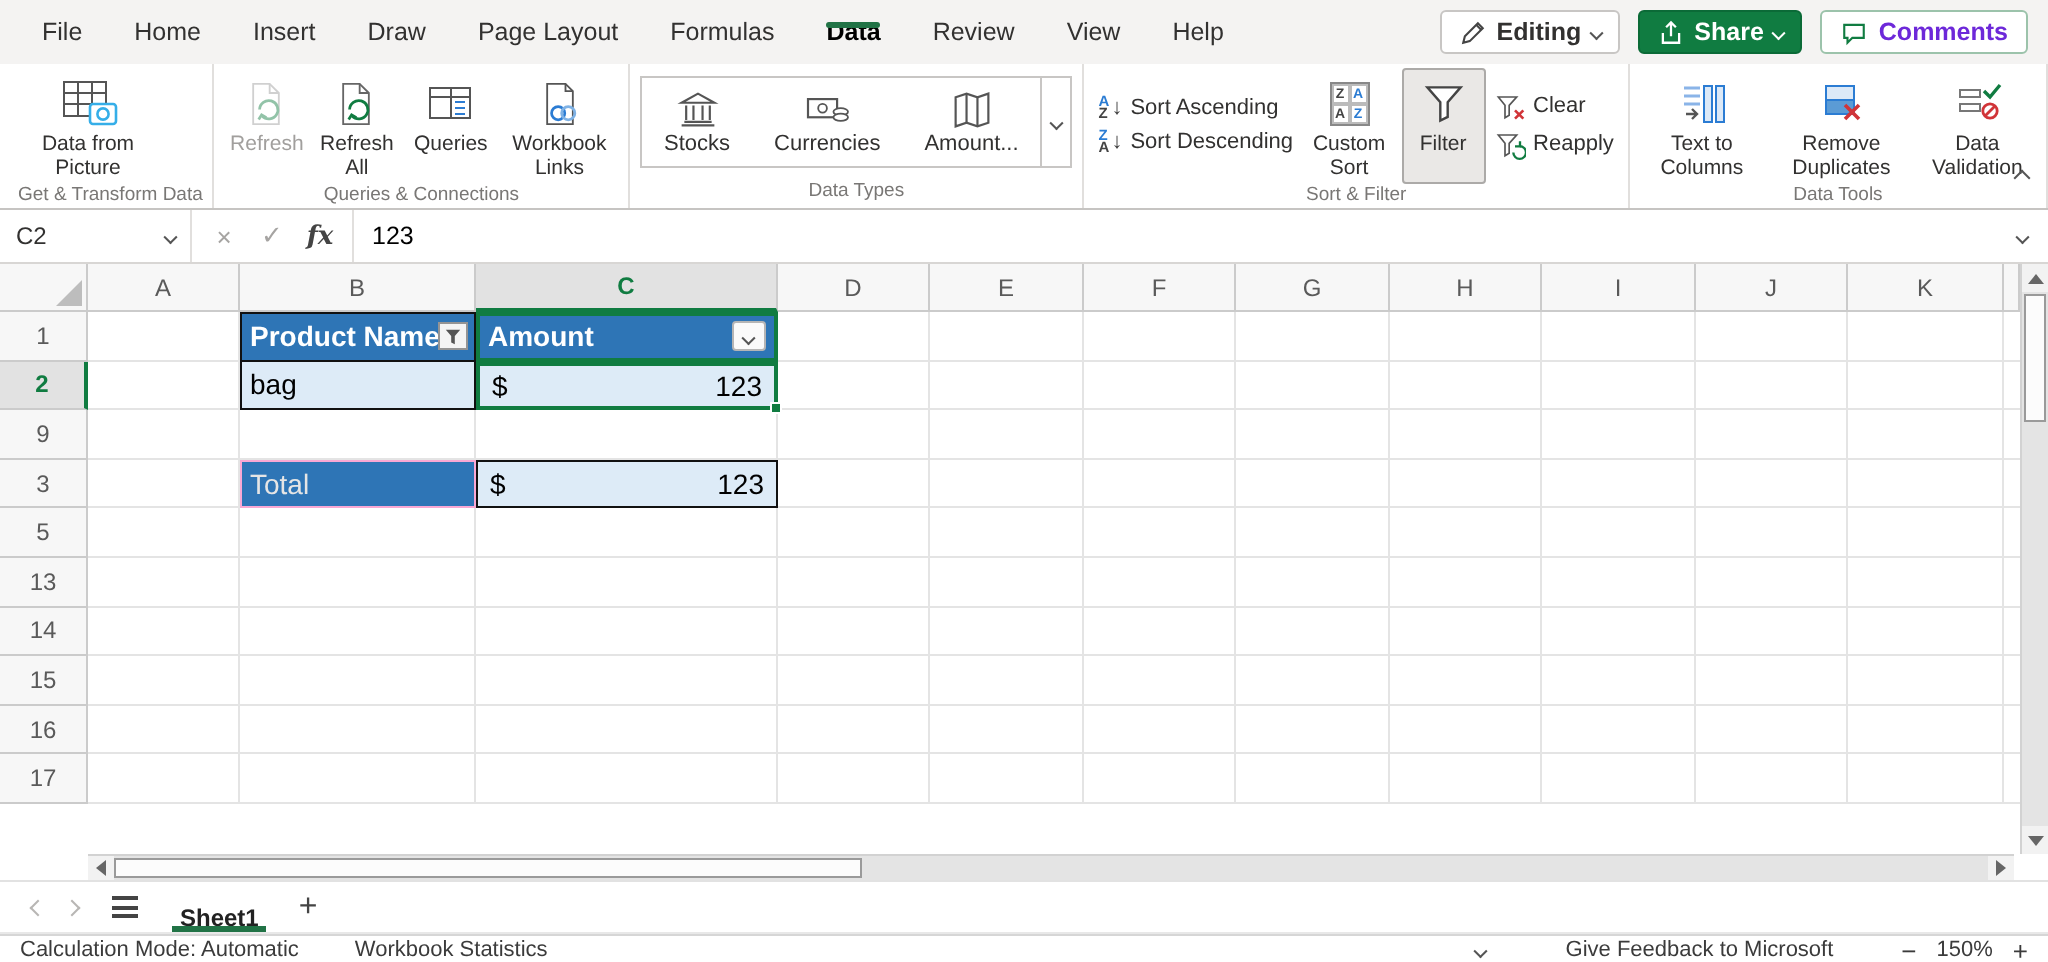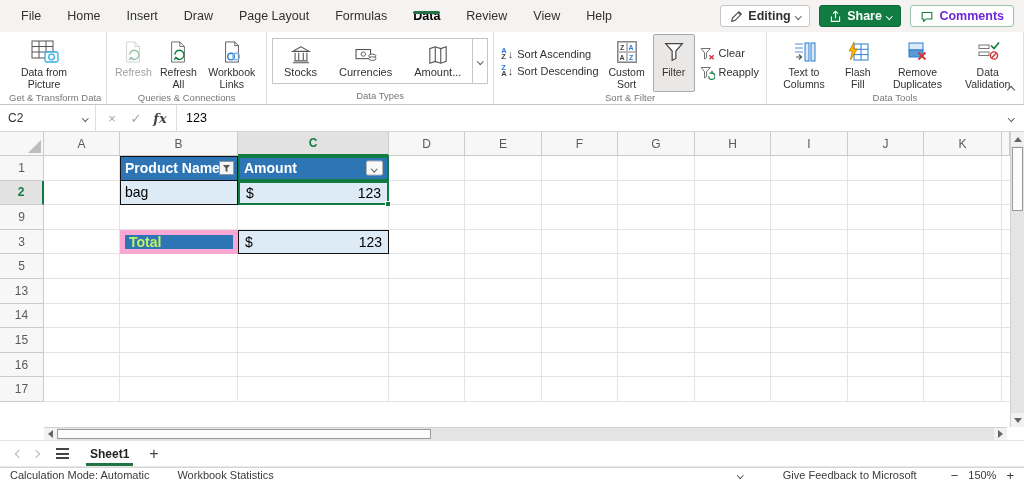--- a/index.html
+++ b/index.html
@@ -77,21 +77,21 @@
 .rh{width:44px;flex:none;display:flex;align-items:center;justify-content:center;font-size:12px;color:#5A5A5A;background:#F7F7F7;border-right:1px solid #CBCBCB;border-bottom:1px solid #CBCBCB}
 .rh.sel{background:#E2E2E2;color:#107C41;font-weight:bold;border-right:2px solid #107C41}
 .c{flex:none;border-right:1px solid #E4E4E4;border-bottom:1px solid #E4E4E4;font-size:14px;display:flex;align-items:center;position:relative;background:#fff;padding:0 4px;color:#000;overflow:visible}
 .w-a{width:76px}.w-b{width:118px}.w-c{width:151px}.w-d{width:76px}.w-e{width:77px}
 .w-f{width:76px}.w-g{width:77px}.w-h{width:76px}.w-i{width:77px}.w-j{width:76px}.w-k{width:78px}
 .w-fill{flex:1}
 .cell-b1{background:#2E75B6;color:#fff;font-weight:bold;border:1px solid #111}
 .cell-c1{background:#2E75B6;color:#fff;font-weight:bold;border:2px solid #107C41}
 .cell-b2{background:#DDEBF7;border-left:1px solid #111;border-right:1px solid #111;border-bottom:1px solid #111}
 .cell-c2{background:#DDEBF7;border:2px solid #107C41}
-.cell-b10{background:#2E75B6;color:#bef264;font-weight:bold;border:5px solid #f9a8d4}
+.cell-b10{background:#2E75B6;color:#e5e5e5;font-weight:normal;border:1px solid #f9a8d4}
 .cell-c10{background:#DDEBF7;border:1px solid #111}
 .money{justify-content:space-between;padding:0 6px}
 .fillhandle{position:absolute;right:-4px;bottom:-4px;width:6px;height:6px;background:#107C41;border:1px solid #fff;z-index:5}
 .flt-box{position:absolute;right:3px;top:50%;transform:translateY(-50%);width:15px;height:14px;background:#F4F4F4;border:1px solid #949494;display:flex;align-items:center;justify-content:center}
 .dd-box{position:absolute;right:4px;top:50%;transform:translateY(-50%);width:17px;height:15px;background:#FAFAFA;border:1px solid #B5B5B5;border-radius:2px;display:flex;align-items:center;justify-content:center}
 
 
 .vscroll{position:absolute;right:0;top:0;bottom:0;width:14px;background:#E4E4E4;border-left:1px solid #D2D2D2}
 .vs-arrow{position:absolute;left:0;right:0;height:14px;background:#F2F2F2;display:flex;align-items:center;justify-content:center}
 .vs-arrow.top{top:0}.vs-arrow.bot{bottom:0}
@@ -101,21 +101,21 @@
 .hs-track{flex:1;background:#E4E4E4;position:relative;margin-right:17px;border-top:1px solid #D2D2D2}
 .hs-arrow{position:absolute;top:0;bottom:0;width:13px;background:#F2F2F2;display:flex;align-items:center;justify-content:center}
 .hs-arrow.left{left:0}.hs-arrow.right{right:0}
 .hs-thumb{position:absolute;left:13px;top:1px;bottom:1px;width:374px;background:#FCFCFC;border:1px solid #9A9A9A}
 
 
 .sheetbar{height:26px;flex:none;display:flex;align-items:center;background:#fff;padding-left:10px;border-bottom:1px solid #E8E8E8}
 .nav-ch{width:17px;display:flex;justify-content:center}
 .burger{width:13px;height:11px;border-top:2px solid #444;border-bottom:2px solid #444;position:relative;margin:0 10px 0 12px}
 .burger::after{content:"";position:absolute;left:0;right:0;top:2.5px;height:2px;background:#444}
-.sheettab{padding:0 11px;font-size:12px;font-weight:bold;color:#222;height:100%;display:flex;align-items:center;position:relative}
+.sheettab{padding:0 11px;font-size:12px;font-weight:bold;color:#222;height:100%;display:flex;align-items:flex-end;position:relative}
 .sheettab::after{content:"";position:absolute;left:7px;right:7px;bottom:0;height:3px;background:#217346}
 .addsheet{font-size:16px;color:#444;padding:0 9px;line-height:16px}
 
 
 .statusbar{height:18px;flex:none;display:flex;align-items:center;background:#fff;border-top:1px solid #D6D6D6;border-bottom:2px solid #8A8A8A;font-size:11px;color:#3B3B3B;padding:0 10px;line-height:1}
 .sb-item{margin-right:28px;white-space:nowrap}
 .sb-right{margin-left:auto;display:flex;align-items:center}
 .sb-feedback{margin:0 34px 0 40px;white-space:nowrap}
 .zoomctl{display:flex;align-items:center;gap:10px}
 .zoombtn{font-size:13px;color:#3B3B3B}
@@ -207,20 +207,31 @@
           <div class="ric">
             <svg width="22" height="24" viewBox="0 0 24 26">
                 <path d="M5 2h9l5 5v17H5z" fill="#fff" stroke="#666"></path>
                 <path d="M14 2v5h5" fill="none" stroke="#666"></path>
                 <path d="M8.5 16a5 5 0 1 1 1.4 3.6" fill="none" stroke="#107C41" stroke-width="1.5"></path>
                 <path d="M8 21.5l1.6-2.6 2.6 1.6" fill="none" stroke="#107C41" stroke-width="1.5"></path>
               </svg>
           </div>
           <div>Refresh All</div>
         </div>
+        <div class="rbtn" style="min-width:46px">
+          <div class="ric">
+            <svg width="24" height="22" viewBox="0 0 24 22">
+                <rect x="2" y="3" width="20" height="15" fill="#fff" stroke="#555"></rect>
+                <path d="M2 7.5h20" stroke="#555"></path>
+                <path d="M12.5 3v15" stroke="#555"></path>
+                <path d="M14.5 10h5M14.5 13h5M14.5 16h5" stroke="#2B7CD3"></path>
+              </svg>
+          </div>
+          <div>Queries</div>
+        </div>
         <div class="rbtn" style="min-width:52px">
           <div class="ric">
             <svg width="22" height="24" viewBox="0 0 24 26">
                 <path d="M5 2h10l4 4v18H5z" fill="#fff" stroke="#555"></path>
                 <path d="M15 2v4h4" fill="none" stroke="#555"></path>
                 <circle cx="11" cy="18" r="3.6" fill="none" stroke="#2B7CD3" stroke-width="1.5"></circle>
                 <circle cx="16.5" cy="18" r="3.6" fill="none" stroke="#7FB2E5" stroke-width="1.5"></circle>
               </svg>
           </div>
           <div>Workbook Links</div>
@@ -343,30 +354,20 @@
         <div class="rbtn" style="min-width:48px">
           <div class="ric">
             <svg width="24" height="24" viewBox="0 0 24 24">
                 <path d="M3 4h8M3 8h8M3 12h8" stroke="#8AB4E8" stroke-width="1.4"></path>
                 <rect x="13" y="3" width="4" height="18" fill="#DCE9F7" stroke="#2B7CD3"></rect>
                 <rect x="19" y="3" width="4" height="18" fill="#DCE9F7" stroke="#2B7CD3"></rect>
                 <path d="M4 17h5M7 14.5 9.5 17 7 19.5" fill="none" stroke="#555" stroke-width="1.2"></path>
               </svg>
           </div>
           <div>Text to Columns</div>
-        </div>
-        <div class="rbtn" style="min-width:38px">
-          <div class="ric">
-            <svg width="24" height="24" viewBox="0 0 24 24">
-                <rect x="8" y="4" width="14" height="16" fill="#fff" stroke="#2B7CD3"></rect>
-                <path d="M8 9.3h14M8 14.6h14M15 4v16" stroke="#2B7CD3"></path>
-                <path d="M8 2 3.2 11h3L4.5 20l6.8-11H7.8z" fill="#FFB900" stroke="#C77E00" stroke-width="0.8"></path>
-              </svg>
-          </div>
-          <div>Flash Fill</div>
         </div>
         <div class="rbtn" style="min-width:58px">
           <div class="ric">
             <svg width="24" height="24" viewBox="0 0 24 24">
                 <rect x="4" y="3" width="14" height="7" fill="#DCE9F7" stroke="#2B7CD3"></rect>
                 <rect x="4" y="10" width="14" height="7" fill="#5B9BD5" stroke="#2B7CD3"></rect>
                 <path d="M13.5 12.5 20.5 19.5M20.5 12.5l-7 7" stroke="#D13438" stroke-width="1.8"></path>
               </svg>
           </div>
           <div>Remove Duplicates</div>

